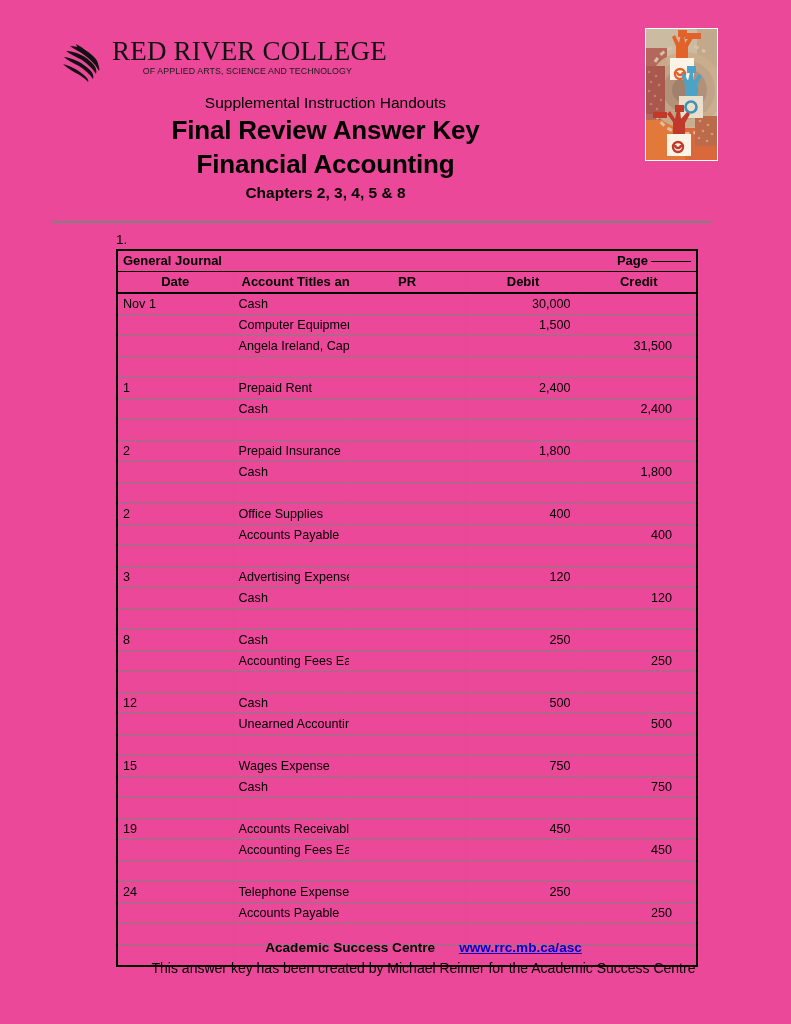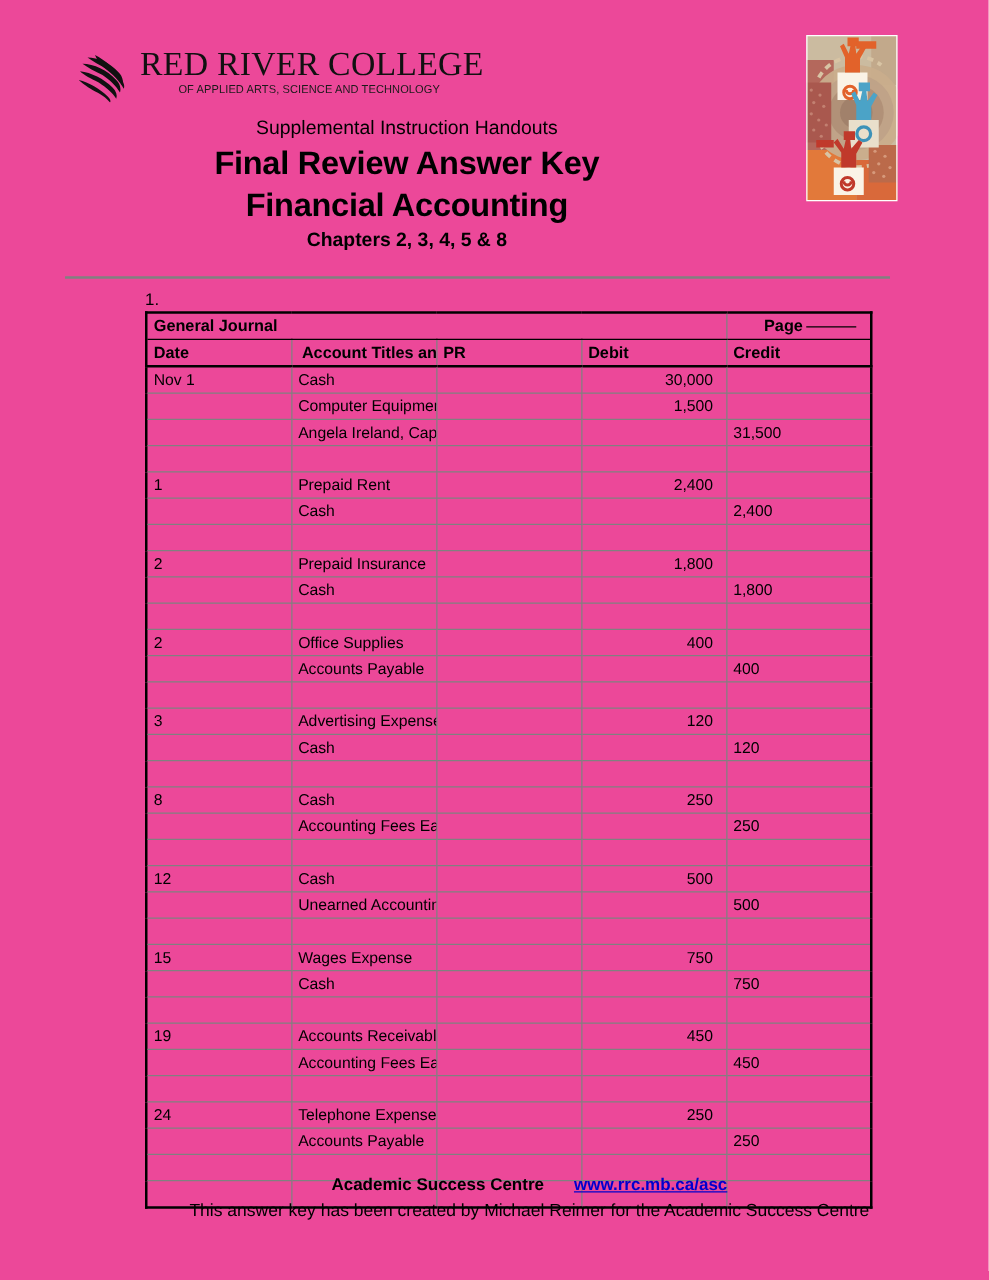--- a/index.html
+++ b/index.html
@@ -140,28 +140,28 @@
     font-weight: bold;
     font-size: 13px;
     border-top: 2px solid #000;
     border-bottom: 1px solid #000;
   }
   table.journal .hdr-band td.gj {
     text-align: left;
     border-left: 2px solid #000;
   }
   table.journal .hdr-band td.pg {
-    text-align: center;
+    text-align: right;
     border-right: 2px solid #000;
     padding-left: 24px;
   }
   table.journal .hdr-cols td {
     font-weight: bold;
     font-size: 13px;
-    text-align: left;
+    text-align: center;
     border-top: 1px solid #000;
     border-bottom: 2px solid #000;
   }
   table.journal .hdr-cols td.acct {
     text-align: left;
     padding-left: 8px;
   }
   table.journal .hdr-cols td.first { border-left: 2px solid #000; }
   table.journal .hdr-cols td.last  { border-right: 2px solid #000; }
 
@@ -169,20 +169,21 @@
     width: 52px;
     text-align: left;
     padding-right: 7px;
     border-left: 2px solid #000;
   }
   table.journal tbody td.c-acct { width: 315px; text-align: left; }
   table.journal tbody td.c-pr   { width: 29px; }
   table.journal tbody td.c-deb  { width: 93px; text-align: right; padding-right: 10px; }
   table.journal tbody td.c-cre  {
     width: 93px;
+    text-align: right;
     padding-right: 24px;
     border-right: 2px solid #000;
   }
   table.journal tbody tr.last-row td { border-bottom: 2px solid #000; }
 
   .ind-0 { padding-left: 8px; }
   .ind-1 { padding-left: 38px; }
   .ind-2 { padding-left: 60px; }
 
   .page-blank {

